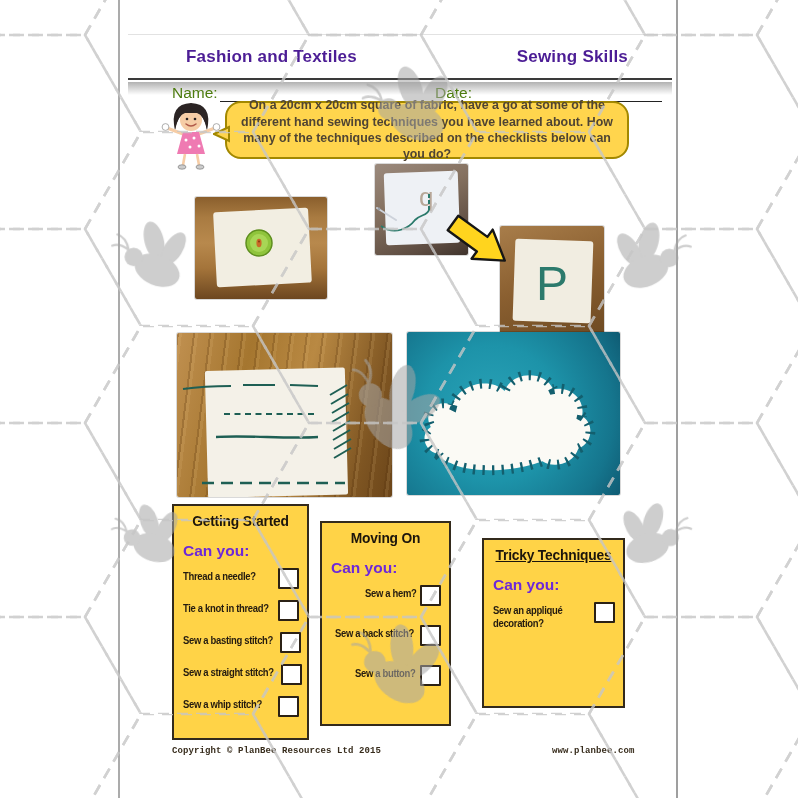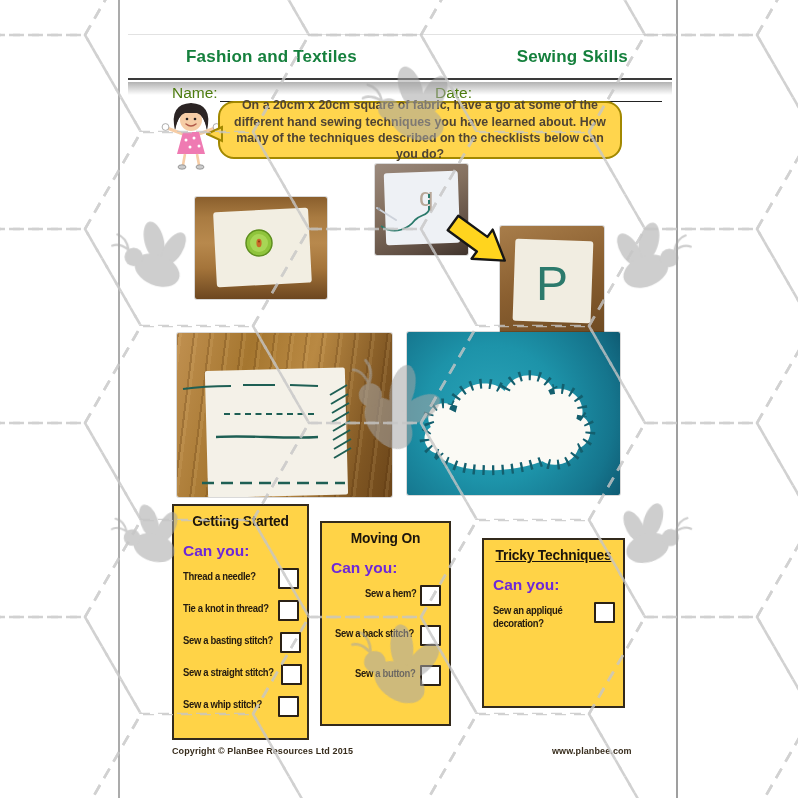--- a/index.html
+++ b/index.html
@@ -6,25 +6,25 @@
   .canvas{position:relative;width:798px;height:798px;overflow:hidden;
           font-family:"Liberation Sans",sans-serif;background:#ffffff;}
   
   .page{position:absolute;left:118px;top:0;width:560px;height:798px;background:#ffffff;
         border-left:2px solid #ababab;border-right:2px solid #9f9f9f;box-sizing:border-box;}
   .band{position:absolute;left:8px;top:34px;width:544px;height:46px;background:#ffffff;
         border-top:1px solid #e2e2e2;border-bottom:2.5px solid #3a3a3a;box-sizing:border-box;
         display:flex;align-items:center;justify-content:space-between;padding:0 44px 0 58px;}
   .band-shadow{position:absolute;left:8px;top:82px;width:544px;height:13px;
         background:linear-gradient(180deg,rgba(70,70,70,.42),rgba(70,70,70,0));}
-  .band-title{font-size:17px;font-weight:bold;color:#15803d;letter-spacing:.2px;}
+  .band-title{font-size:17px;font-weight:bold;color:#4c1d95;letter-spacing:.2px;}
   .form-label{position:absolute;font-size:15.5px;font-weight:normal;color:#4d7c0f;}
   .form-line{position:absolute;border-top:1.7px solid #222;height:0;}
   
-  .bubble{position:absolute;left:98px;top:101px;width:404px;height:58px;background:#ffd54d;
+  .bubble{position:absolute;left:105px;top:101px;width:404px;height:58px;background:#ffd54d;
         border:2.6px solid #a28800;border-radius:16px;box-sizing:border-box;
         display:flex;align-items:center;justify-content:center;}
   .bubble-text{font-size:12.4px;font-weight:600;color:#4f4433;text-align:center;
         line-height:1.32;padding:0 12px;}
   .bubble-tail{position:absolute;left:-14px;top:22px;}
   
   .photo{position:absolute;border-radius:2px;overflow:hidden;box-shadow:0 0 0 1px rgba(0,0,0,.15);}
   .photo svg{display:block;}
   #photo1{left:75px;top:197px;width:132px;height:102px;
         background:linear-gradient(180deg,#8a5f2d 0%,#a97b41 20%,#b8894d 45%,#a4743a 70%,#6d4720 100%);}
@@ -52,21 +52,21 @@
   .cl-row{display:flex;justify-content:space-between;align-items:flex-start;}
   #clbox1 .cl-row{margin-bottom:11px;}
   #clbox2 .cl-row{margin-bottom:19px;justify-content:flex-end;}
   #clbox3 .cl-row{margin-bottom:26px;}
   .cl-label{font-size:10.2px;font-weight:bold;color:#241b10;line-height:1.25;
         white-space:nowrap;letter-spacing:-.35px;transform:scaleX(.93);transform-origin:0 50%;padding-top:3px;}
   .cl-label.wrap{white-space:normal;width:96px;}
   .cl-check{width:21px;height:21px;background:#ffffff;border:2.2px solid #2b2115;
         box-sizing:border-box;flex:0 0 auto;border-radius:1px;}
   
-  .footer-text{position:absolute;font-size:9px;font-weight:bold;color:#372c1c;letter-spacing:.1px;}
+  .footer-text{position:absolute;font-size:9px;font-weight:bold;color:#372c1c;letter-spacing:.1px;font-family:Liberation Mono, monospace;}
   
   .bees,.hexes{position:absolute;left:0;top:0;pointer-events:none;}
   .bees{z-index:30;}
   .hexes{z-index:40;}
   .girl{position:absolute;left:39px;top:96px;}
 </style>
 </head>
 <body>
 
 <div class="canvas">

